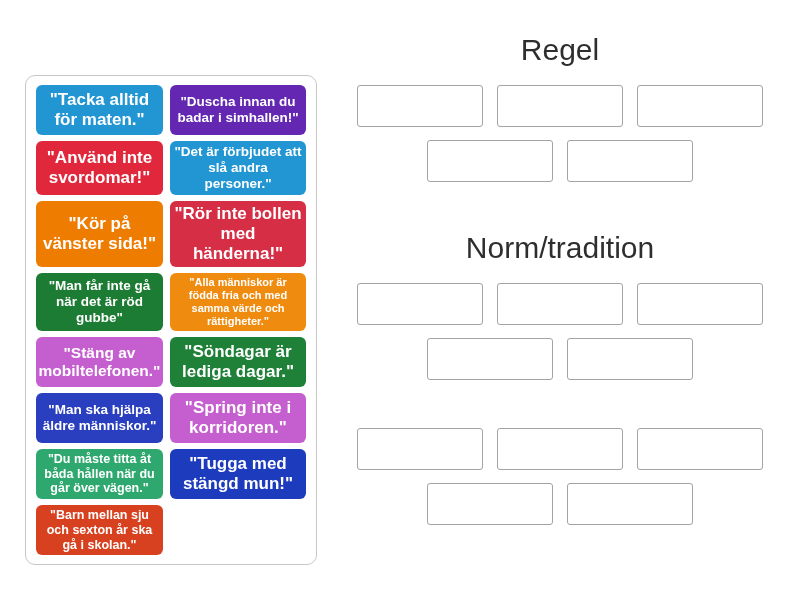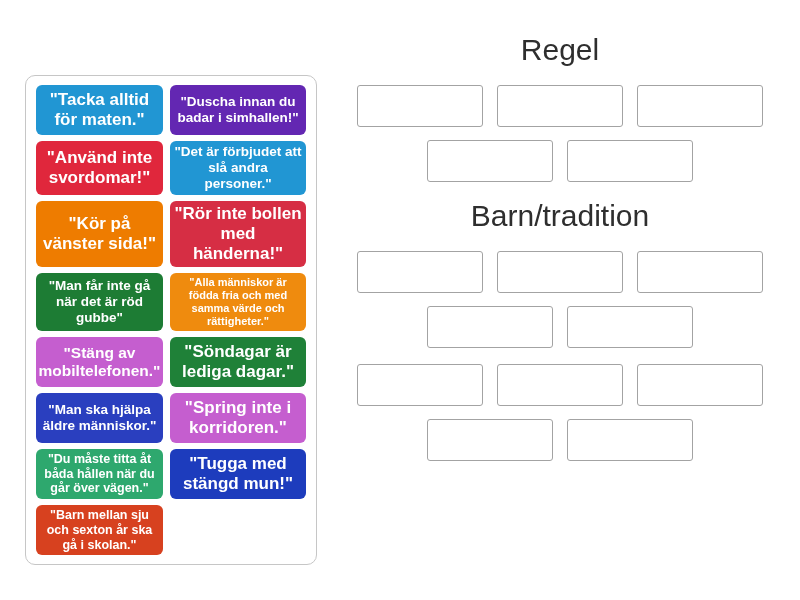--- a/index.html
+++ b/index.html
@@ -50,21 +50,21 @@
   .card.sm { font-size: 12.5px; min-height: 47px; }
   .card.xs { font-size: 11px;   min-height: 41px; }
 
   
   .groups {
     position: absolute;
     left: 350px;
     top: 32px;
     width: 420px;
   }
-  .group { margin-bottom: 16px; }
+  .group { margin-bottom: 48px; }
   .group-title {
     margin: 0 0 17px 0;
     font-size: 30px;
     font-weight: 400;
     text-align: center;
     color: #2e2e2e;
     line-height: 1.2;
   }
   .slot-row {
     display: flex;
@@ -110,21 +110,21 @@
           <div class="slot"></div>
           <div class="slot"></div>
           <div class="slot"></div>
         </div>
         <div class="slot-row">
           <div class="slot"></div>
           <div class="slot"></div>
         </div>
       </section>
       <section class="group">
-        <h2 class="group-title">Barn/tradition</h2>
+        <h2 class="group-title">Norm/tradition</h2>
         <div class="slot-row">
           <div class="slot"></div>
           <div class="slot"></div>
           <div class="slot"></div>
         </div>
         <div class="slot-row">
           <div class="slot"></div>
           <div class="slot"></div>
         </div>
       </section>

